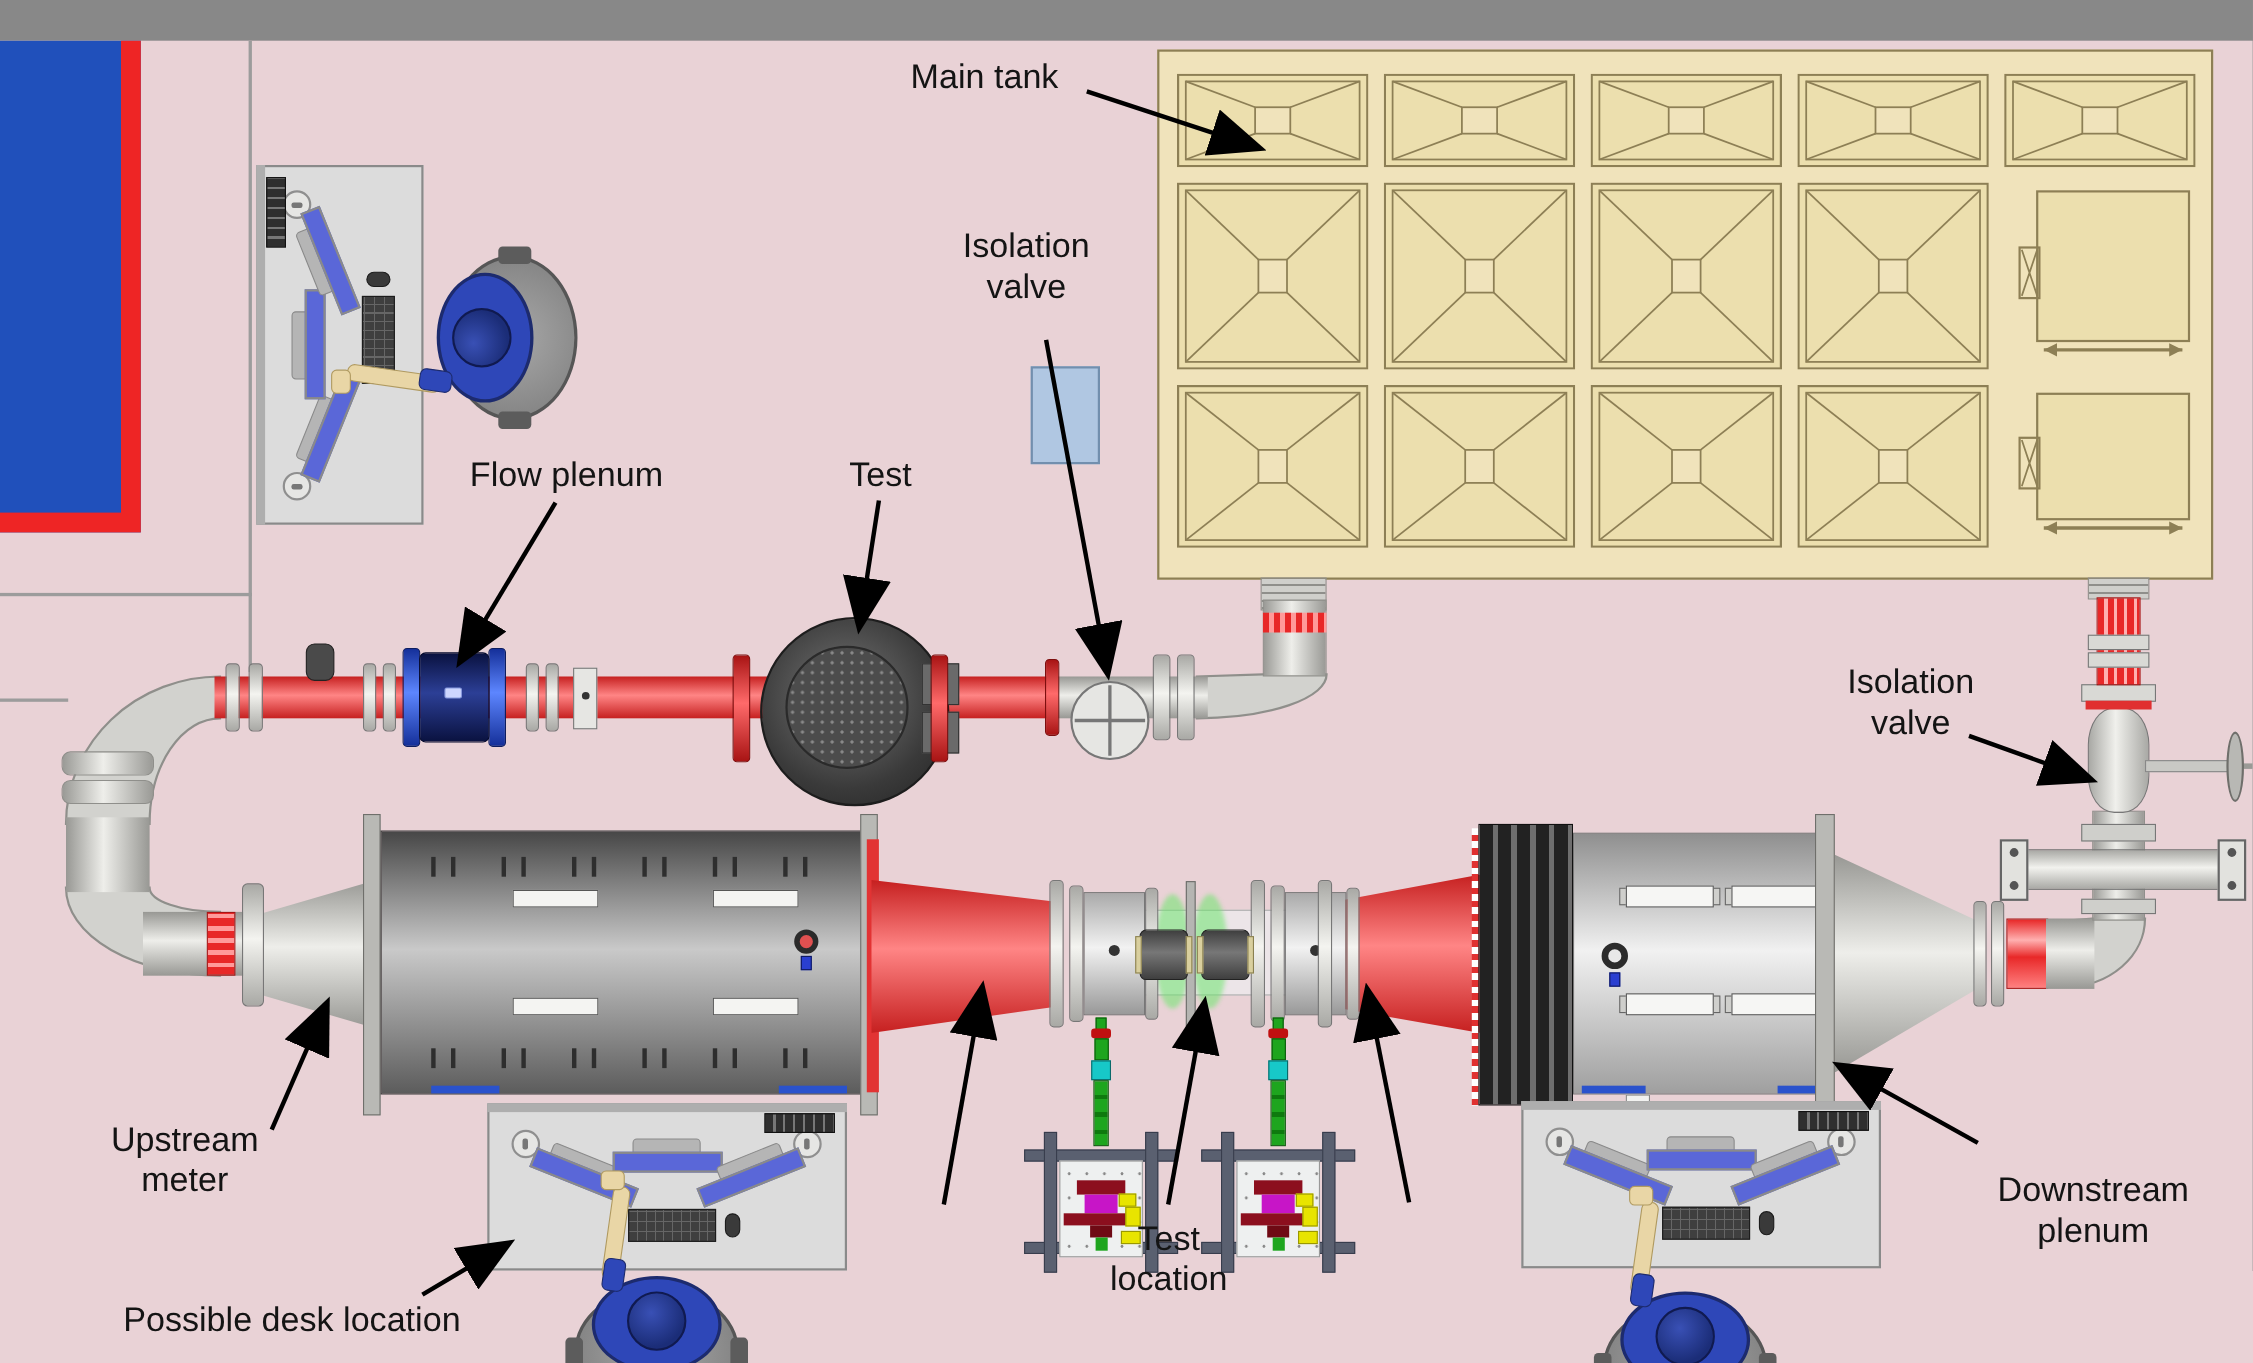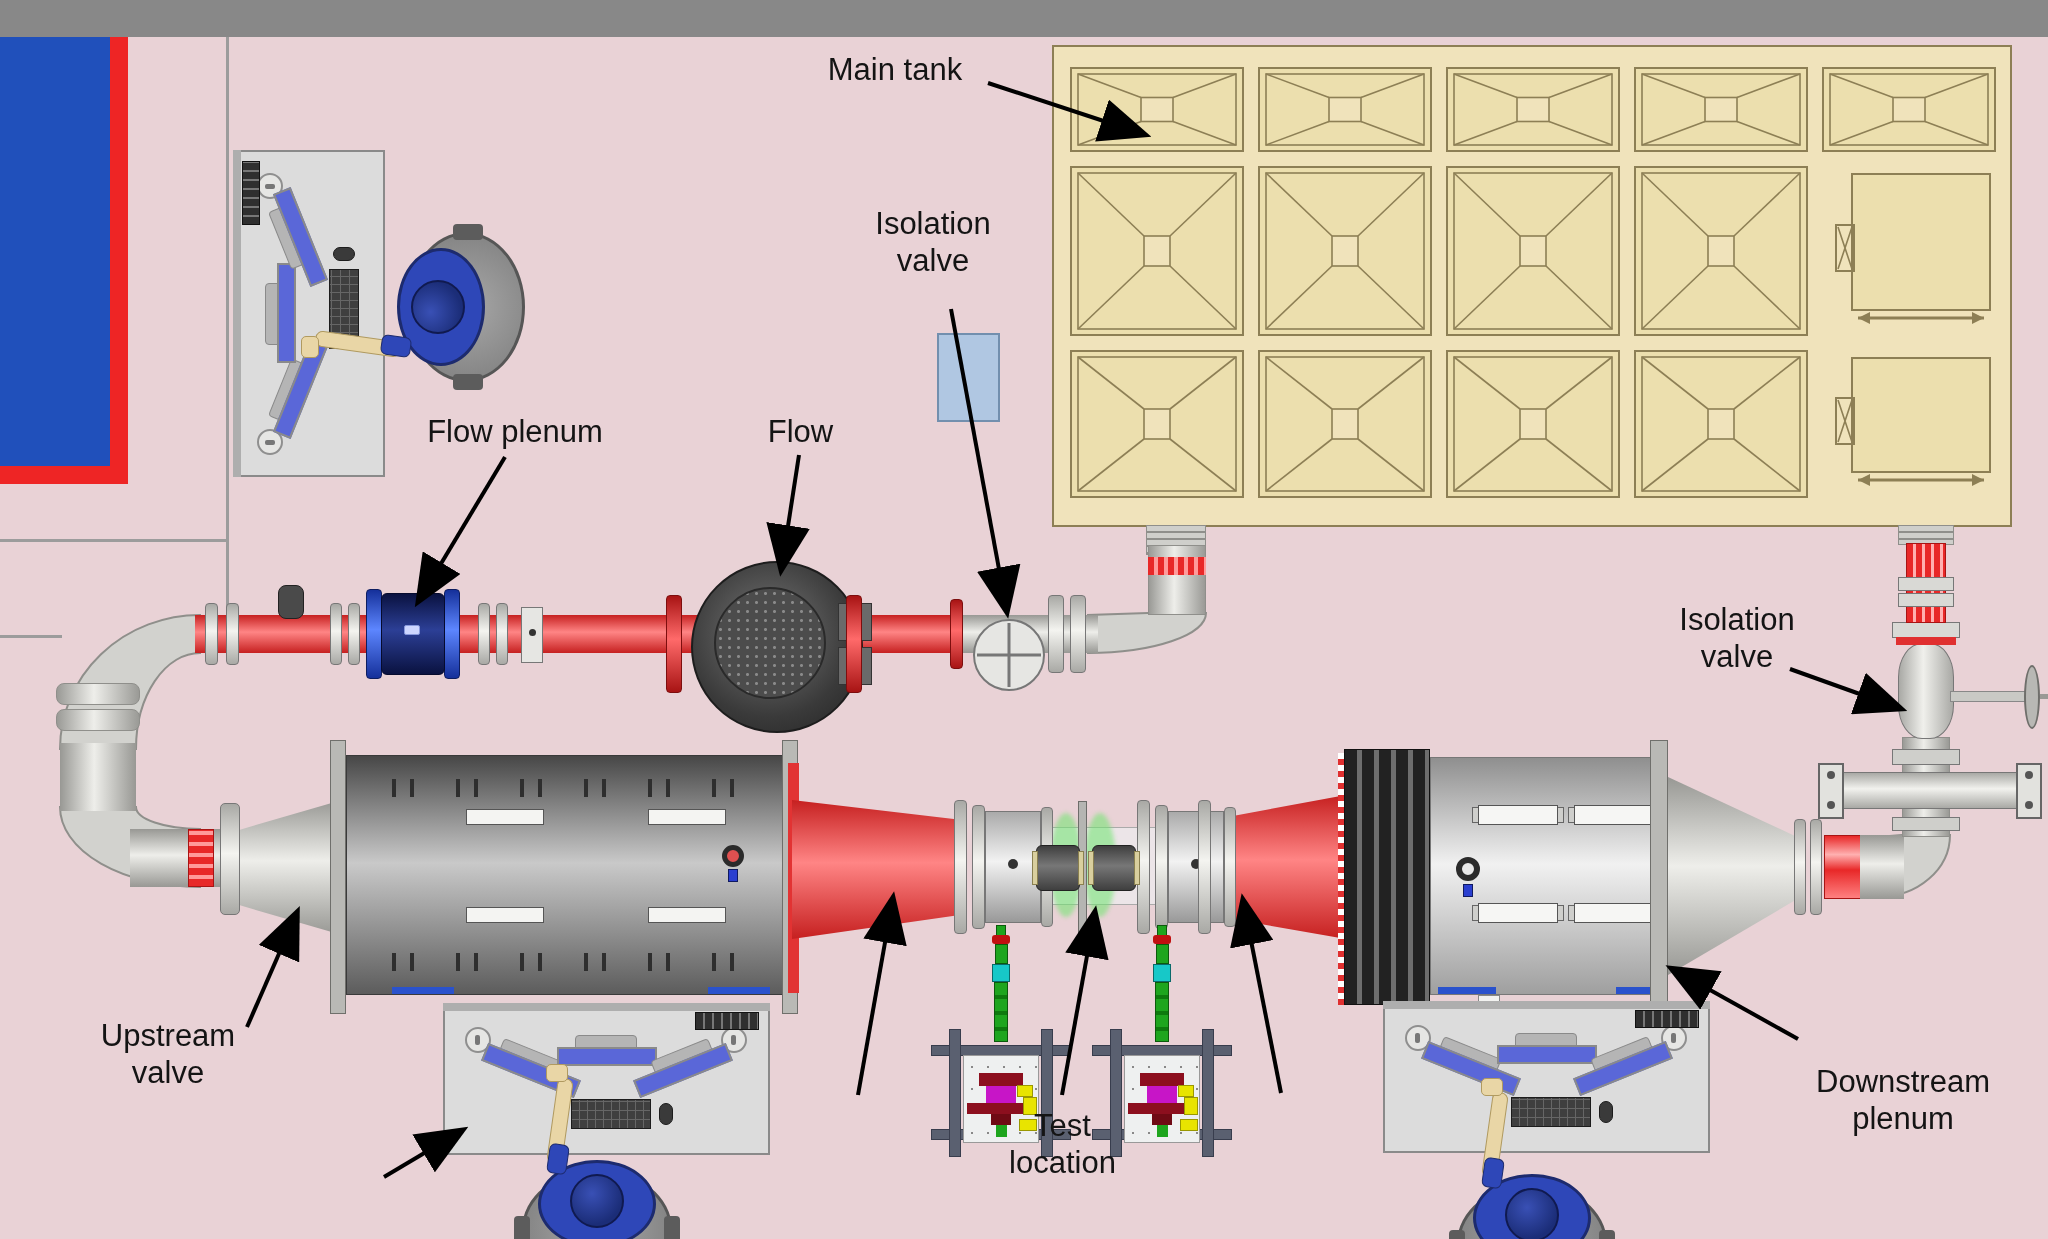--- a/index.html
+++ b/index.html
@@ -455,23 +455,24 @@
         <div style="position: absolute; left: 58px; top: 44px; width: 54px; height: 54px; border-radius: 50%; background: radial-gradient(circle at 40% 35%,#3950b5,var(--head) 70%); border: 2px solid rgb(16, 26, 80);"></div>
       </div>
     </div>
 
   <div class="abs" style="left:937px;top:296px;width:63px;height:89px;background:var(--marker_blue);
               border:2px solid var(--marker_blue_border);opacity:.9;z-index:30;"></div>
 
   <div class="lbl" style="left:800px;top:14px;width:190px">Main tank</div>
   <div class="lbl" style="left:848px;top:168px;width:170px">Isolation valve</div>
   <div class="lbl" style="left:420px;top:376px;width:190px">Flow plenum</div>
-  <div class="lbl" style="left:748px;top:376px;width:105px">Flow</div>
+  <div class="lbl" style="left:748px;top:376px;width:105px">Test</div>
   <div class="lbl" style="left:1652px;top:564px;width:170px">Isolation valve</div>
-  <div class="lbl" style="left:68px;top:980px;width:200px">Upstream valve</div>
+  <div class="lbl" style="left:68px;top:980px;width:200px">Upstream meter</div>
+  <div class="lbl nowrap" style="left:112px;top:1144px;width:380px">Possible desk location</div>
   <div class="lbl" style="left:1000px;top:1070px;width:125px">Test location</div>
   <div class="lbl" style="left:1788px;top:1026px;width:230px">Downstream plenum</div>
 
   <svg class="layer" width="2048" height="1239" style="z-index:45">
     <defs>
       <marker id="ah" markerWidth="13" markerHeight="11" refX="10" refY="5.5" orient="auto">
         <path d="M0,0 L13,5.5 L0,11 Z" fill="#000"></path>
       </marker>
     </defs>
     <g stroke="#000" stroke-width="4" marker-end="url(#ah)">

